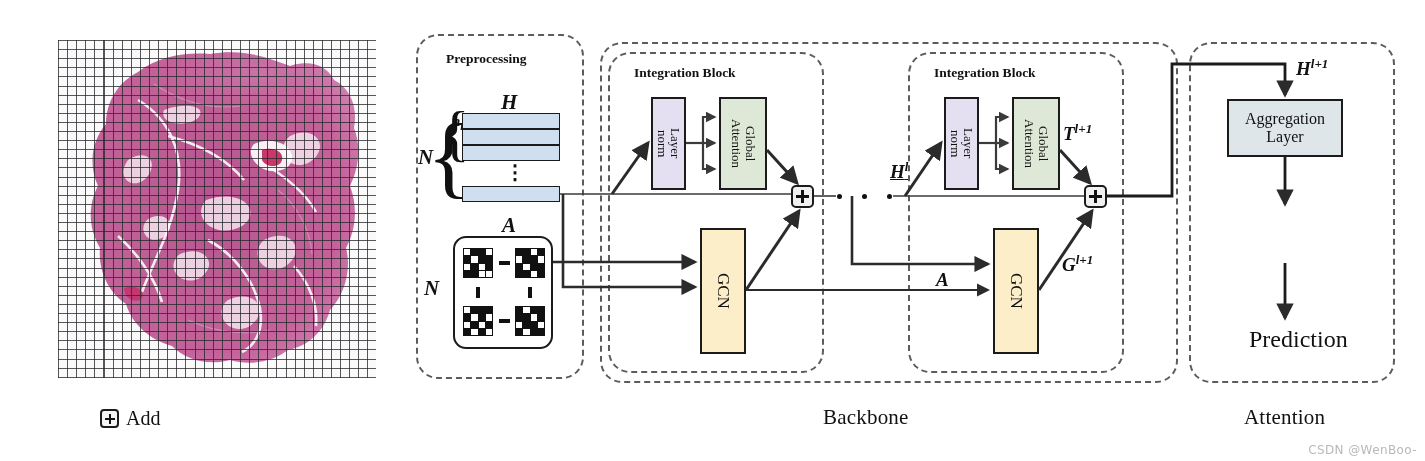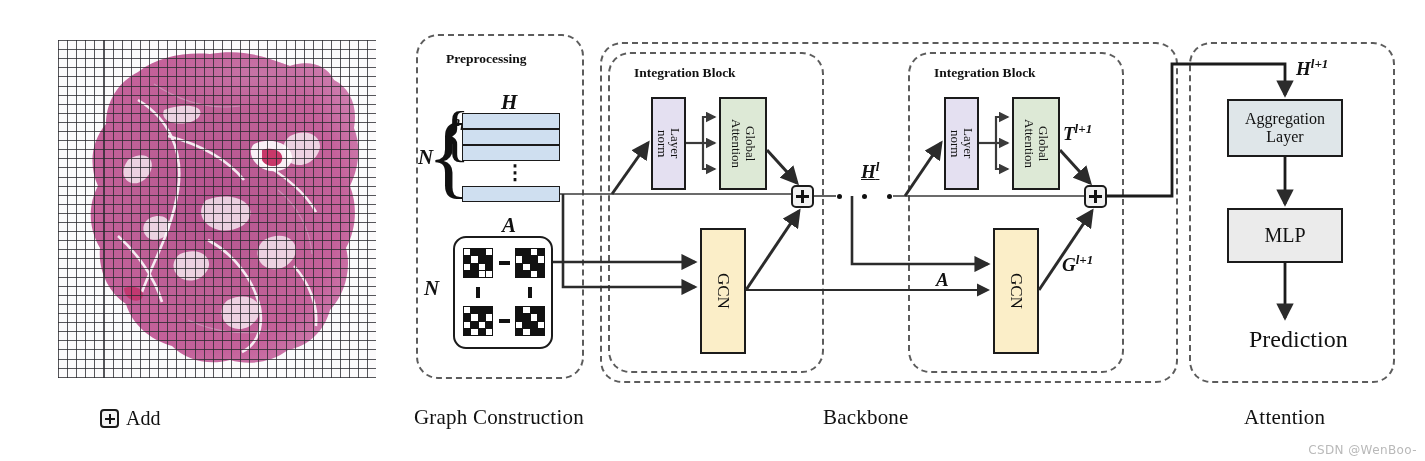--- a/index.html
+++ b/index.html
@@ -359,21 +359,21 @@
 
   <div class="solidbox" style="left:700px; top:228px; width:46px; height:126px; background:#fbeec8;">
     <span class="vtext" style="font-size:17px;">GCN</span>
   </div>
 
   <div class="plusnode" style="left:791px; top:185px;"></div>
 
   <div class="dot" style="left:837px; top:194px;"></div>
   <div class="dot" style="left:862px; top:194px;"></div>
   <div class="dot" style="left:887px; top:194px;"></div>
-  <div class="lbl mathi" style="left:861px; top:160px; font-size:19px;text-decoration:underline;">
+  <div class="lbl mathi" style="left:890px; top:160px; font-size:19px;text-decoration:underline;">
     <span>H</span><sup style="font-size:13px;">l</sup>
   </div>
 
   <div class="dashbox" style="left:908px; top:52px; width:216px; height:321px;"></div>
   <div class="lbl blk-title" style="left:934px; top:66px;">Integration Block</div>
 
   <div class="solidbox" style="left:944px; top:97px; width:35px; height:93px; background:#e4e0f1;">
     <span class="vtext"><span>Layer</span><br><span>norm</span></span>
   </div>
 
@@ -399,27 +399,23 @@
 
   <div class="lbl mathi" style="left:1296px; top:57px; font-size:19px;">
     <span>H</span><sup style="font-size:13px;">l+1</sup>
   </div>
 
   <div class="solidbox" style="left:1227px; top:99px; width:116px; height:58px; background:#dfe6e9; flex-direction:column; font-size:16px; line-height:1.15;">
     <span>Aggregation</span>
     <span>Layer</span>
   </div>
 
-  <div class="solidbox" style="left:1227px; top:208px; width:116px; height:55px; background:#ebebeb; font-size:20px;">
-    <span>MLP</span>
-  </div>
 
   <div class="lbl" style="left:1249px; top:327px; font-size:24px;">Prediction</div>
 
-  <div class="lbl section-title" style="left:414px; top:407px;">Graph Construction</div>
   <div class="lbl section-title" style="left:823px; top:407px;">Backbone</div>
   <div class="lbl section-title" style="left:1244px; top:407px;">Attention</div>
 
   <svg class="svg-layer">
     <defs>
       <marker id="ah" viewBox="0 0 10 10" refX="8.4" refY="5" markerWidth="6.2" markerHeight="6.2" orient="auto-start-reverse">
         <path d="M 0 0 L 10 5 L 0 10 z" fill="#2b2b2b"></path>
       </marker>
       <marker id="ahs" viewBox="0 0 10 10" refX="8.6" refY="5" markerWidth="5" markerHeight="5" orient="auto-start-reverse">
         <path d="M 0 0 L 10 5 L 0 10 z" fill="#3a3a3a"></path>

